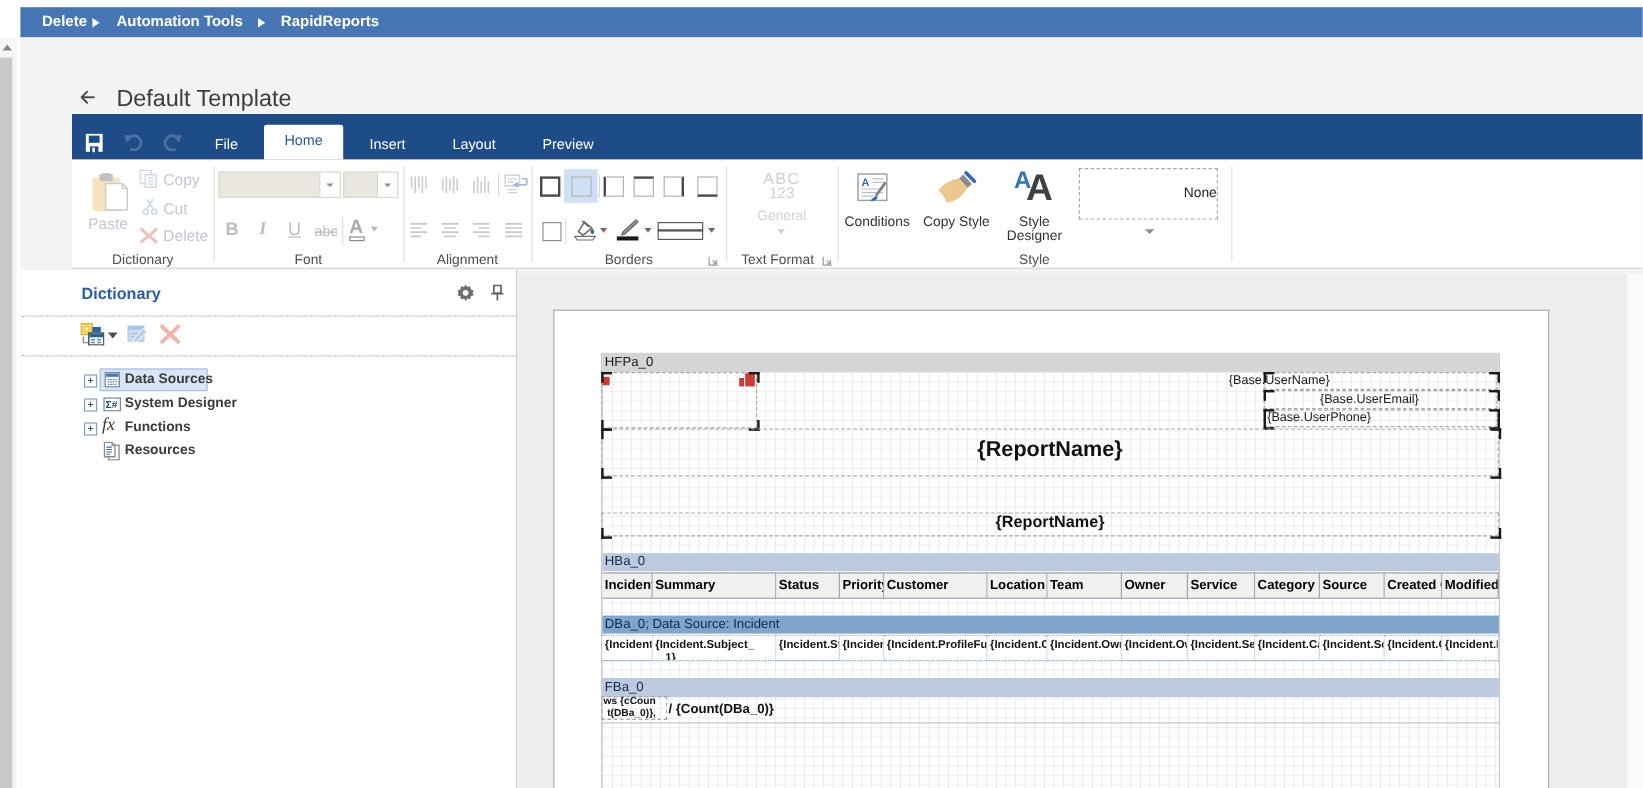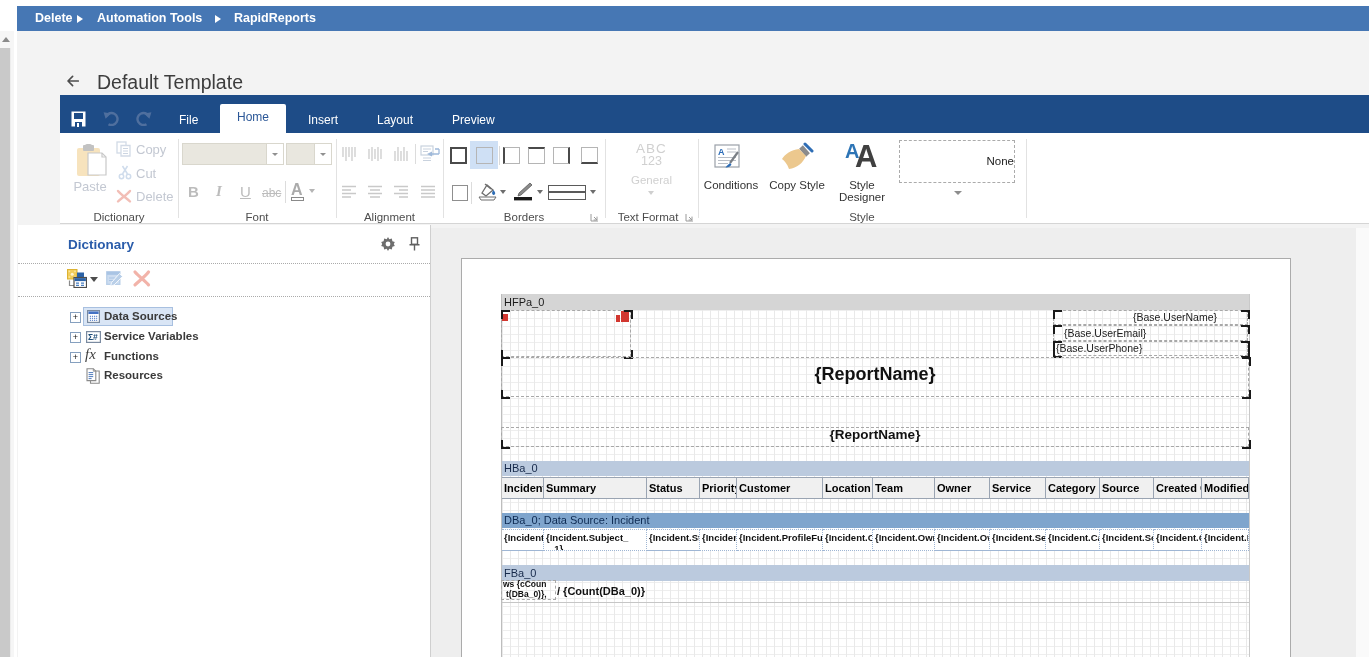--- a/index.html
+++ b/index.html
@@ -282,21 +282,21 @@
     <rect x="0.6" y="0.6" width="11.8" height="11.8" fill="#fff" stroke="#7a8aa0" stroke-width="1.2"></rect>
     <rect x="1.4" y="1.4" width="10.2" height="2.6" fill="#4472c4"></rect>
     <path d="M2.8 6.3 H10.2 M2.8 8.3 H10.2 M2.8 10.3 H10.2" stroke="#4472c4" stroke-width="1" stroke-dasharray="1.2 0.9"></path>
   </svg>
   <div class="abs titem" style="left:104px;top:310px;">Data Sources</div>
   <div class="abs plusbox" style="left:70px;top:332px;">+</div>
   <svg class="abs" style="left:86px;top:331px;" width="15" height="12" viewBox="0 0 15 12">
     <rect x="0.6" y="0.6" width="13.8" height="10.8" fill="#fff" stroke="#7a8aa0" stroke-width="1.2"></rect>
     <text x="2" y="9" font-size="8.5" font-weight="bold" fill="#1f4e79" font-family="Liberation Sans">Σ#</text>
   </svg>
-  <div class="abs titem" style="left:104px;top:330px;">Service Variables</div>
+  <div class="abs titem" style="left:104px;top:330px;">System Designer</div>
   <div class="abs plusbox" style="left:70px;top:352px;">+</div>
   <div class="abs" style="left:85px;top:346px;font-size:15px;font-style:italic;color:#3d3d3d;font-family:'Liberation Serif',serif;">fx</div>
   <div class="abs titem" style="left:104px;top:350px;">Functions</div>
   <svg class="abs" style="left:86px;top:368px;" width="15" height="16" viewBox="0 0 15 16">
     <path d="M4.5 3 L13.2 3 L13.2 15.2 L4.5 15.2 Z" fill="#fff" stroke="#8a8a8a" stroke-width="1.1"></path>
     <path d="M1 0.7 L7.3 0.7 L9.8 3.2 L9.8 12.6 L1 12.6 Z" fill="#fff" stroke="#8a8a8a" stroke-width="1.1"></path>
     <path d="M7.3 0.7 L7.3 3.2 L9.8 3.2" fill="none" stroke="#8a8a8a" stroke-width="0.9"></path>
     <path d="M2.6 4.6 H7.2 M2.6 6.6 H7.2 M2.6 8.6 H7.2 M2.6 10.6 H5.6" stroke="#3c6cb4" stroke-width="0.9"></path>
   </svg>
   <div class="abs titem" style="left:104px;top:369px;">Resources</div>
@@ -318,22 +318,22 @@
   <div class="abs" style="left:616px;top:315px;width:4px;height:7px;background:#d23730;"></div>
   <div class="abs" style="left:621px;top:311px;width:8px;height:11px;background:#d23730;"></div>
   <div class="abs tick t-tl" style="left:501px;top:310px;"></div>
   <div class="abs tick t-tr" style="left:624px;top:310px;"></div>
   <div class="abs tick t-bl" style="left:501px;top:350px;"></div>
   <div class="abs tick t-br" style="left:624px;top:350px;"></div>
 
   <div class="abs dashel" style="left:1053px;top:310px;width:195px;height:15px;"></div>
   <div class="abs dashel" style="left:1053px;top:325px;width:195px;height:16px;"></div>
   <div class="abs dashel" style="left:1053px;top:341px;width:195px;height:15px;"></div>
-  <div class="abs" style="left:1105px;top:311px;font-size:10.5px;color:#1a1a1a;padding-left:28px;">{Base.UserName}</div>
-  <div class="abs" style="left:1064px;top:327px;font-size:10.5px;color:#1a1a1a;">{Base.UserEmail}</div>
+  <div class="abs" style="left:1024px;top:311px;font-size:10.5px;color:#1a1a1a;">{Base.UserName}</div>
+  <div class="abs" style="left:1100px;top:327px;font-size:10.5px;color:#1a1a1a;">{Base.UserEmail}</div>
   <div class="abs" style="left:1056px;top:342px;font-size:10.5px;color:#1a1a1a;">{Base.UserPhone}</div>
   <div class="abs tick t-tl" style="left:1053px;top:310px;"></div>
     <div class="abs tick t-tr" style="left:1241px;top:310px;"></div>
   <div class="abs tick t-tl" style="left:1053px;top:325px;"></div>
     <div class="abs tick t-tr" style="left:1241px;top:325px;"></div>
   <div class="abs tick t-tl" style="left:1053px;top:341px;"></div>
     <div class="abs tick t-tr" style="left:1241px;top:341px;"></div>
   <div class="abs tick t-bl" style="left:1053px;top:349px;"></div>
     <div class="abs tick t-br" style="left:1241px;top:349px;"></div>
 

